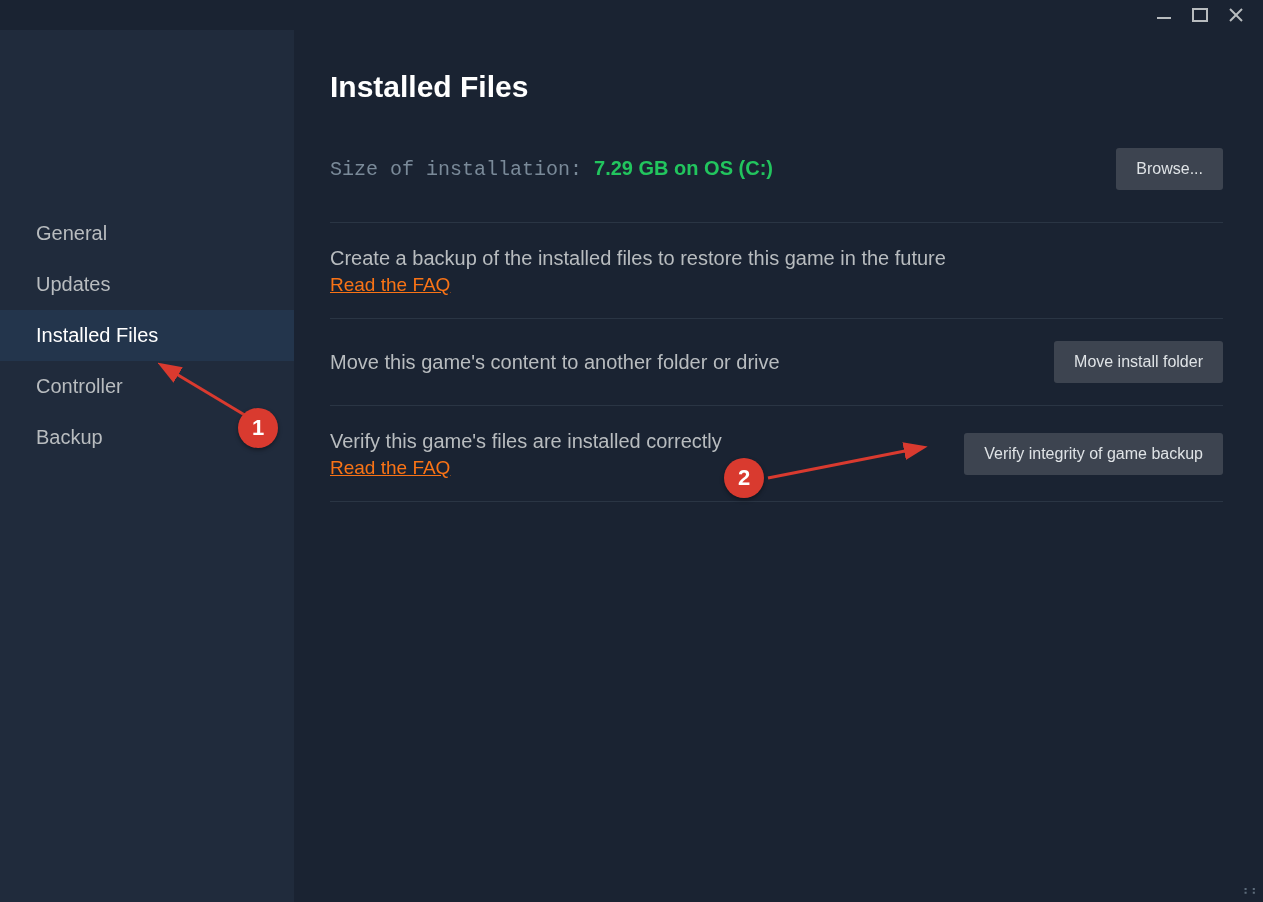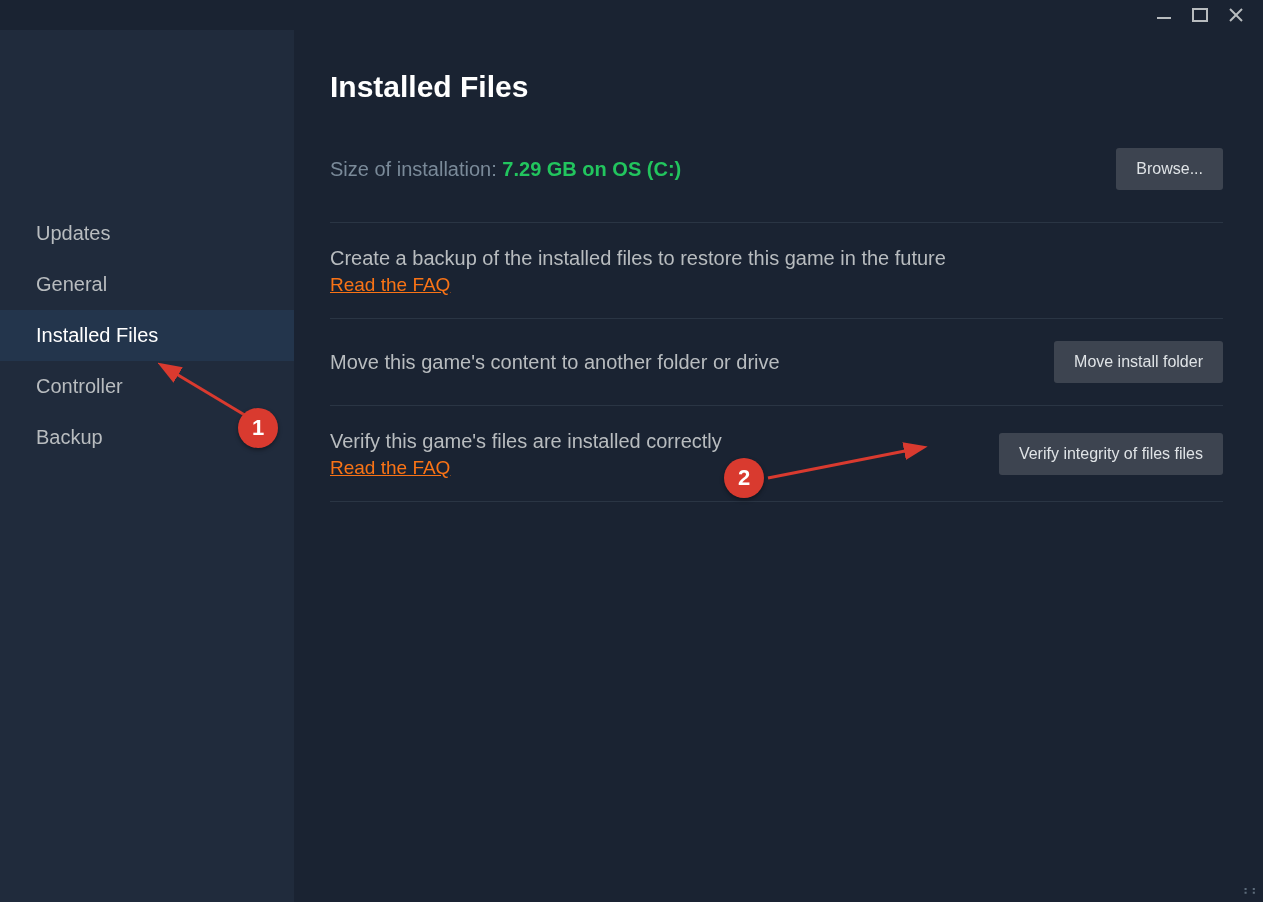--- a/index.html
+++ b/index.html
@@ -75,20 +75,21 @@
       display: flex;
       justify-content: space-between;
       align-items: center;
       margin-bottom: 32px;
     }
     .install-size-text {
       font-size: 20px;
     }
     .install-size-label {
       color: #7a8a99;
+      font-family: Liberation Mono, monospace;
     }
     .install-size-value {
       color: #22c55e;
       font-weight: bold;
     }
     .action-button {
       background: #3d4450;
       color: #dfe3e6;
       border: none;
       padding: 12px 20px;
@@ -174,22 +175,22 @@
       <svg width="18" height="18" viewBox="0 0 18 18">
           <line x1="3" y1="3" x2="15" y2="15" stroke="#b8bcbf" stroke-width="2"></line>
           <line x1="15" y1="3" x2="3" y2="15" stroke="#b8bcbf" stroke-width="2"></line>
         </svg>
     </div>
   </div>
 
   <div class="body-area">
 
     <div class="sidebar">
+      <div class="sidebar-item">General</div>
       <div class="sidebar-item">Updates</div>
-      <div class="sidebar-item">General</div>
       <div class="sidebar-item active">Installed Files</div>
       <div class="sidebar-item">Controller</div>
       <div class="sidebar-item">Backup</div>
     </div>
 
     <div class="content">
       <h1 class="page-title">Installed Files</h1>
 
       <div class="install-size-row">
         <div class="install-size-text">
@@ -216,21 +217,21 @@
         <button class="action-button">Move install folder</button>
       </div>
 
       <div class="divider"></div>
 
       <div class="setting-row">
         <div class="setting-text">
           <div class="setting-desc">Verify this game's files are installed correctly</div>
           <a class="setting-faq">Read the FAQ</a>
         </div>
-        <button class="action-button">Verify integrity of files files</button>
+        <button class="action-button">Verify integrity of game backup</button>
       </div>
 
       <div class="divider"></div>
     </div>
   </div>
 
   <div class="resize-grip">⠆⠆</div>
 
   <div class="annotation-badge" style="left:238px; top:408px;">1</div>
 

